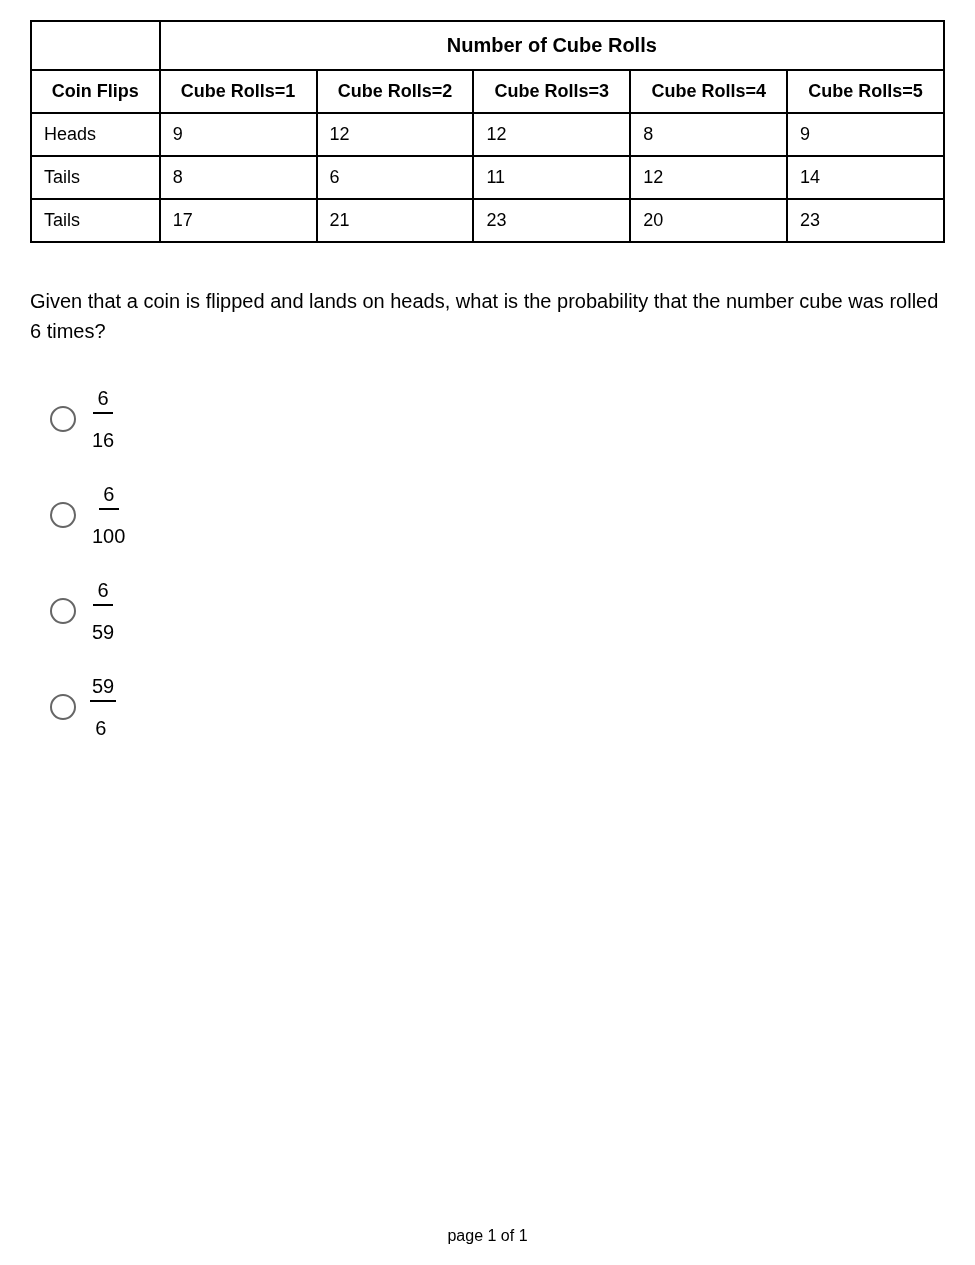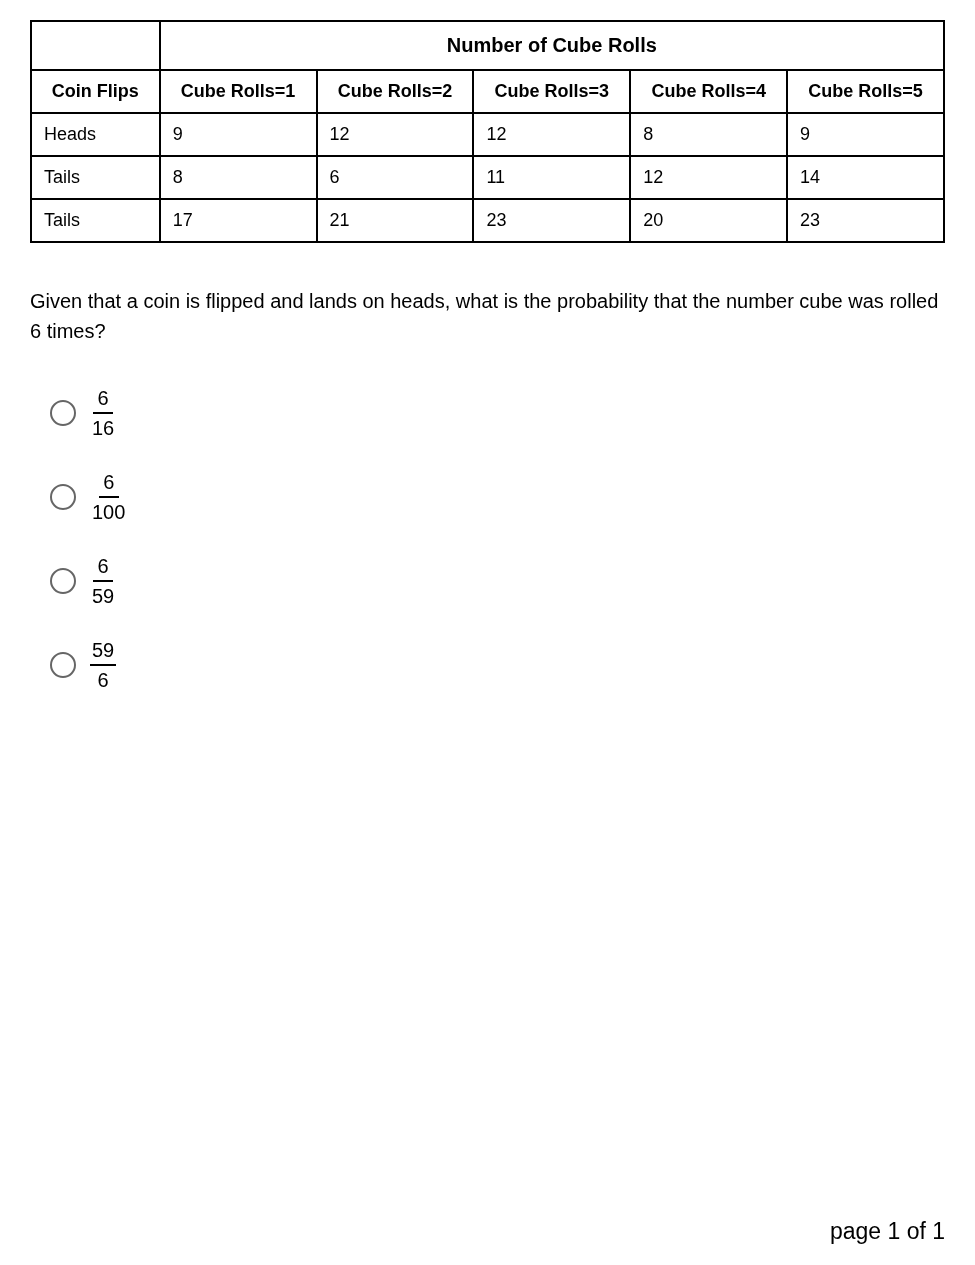--- a/index.html
+++ b/index.html
@@ -126,31 +126,31 @@
     .fraction .numerator {
       border-bottom: 2px solid #000;
       padding-bottom: 2px;
       padding-left: 2px;
       padding-right: 2px;
       min-width: 20px;
       text-align: center;
     }
 
     .fraction .denominator {
-      padding-top: 2px;
+      padding-top: 14px;
       padding-left: 2px;
       padding-right: 2px;
       min-width: 20px;
-      text-align: center;
+      text-align: left;
     }
 
     
     .page-footer {
-      text-align: right;
-      font-size: 23px;
+      text-align: center;
+      font-size: 16px;
       margin-top: auto;
       padding-top: 20px;
     }
   </style>
 </head>
 <body>
 
 <div class="page-container">
 
   <div class="table-wrapper">

